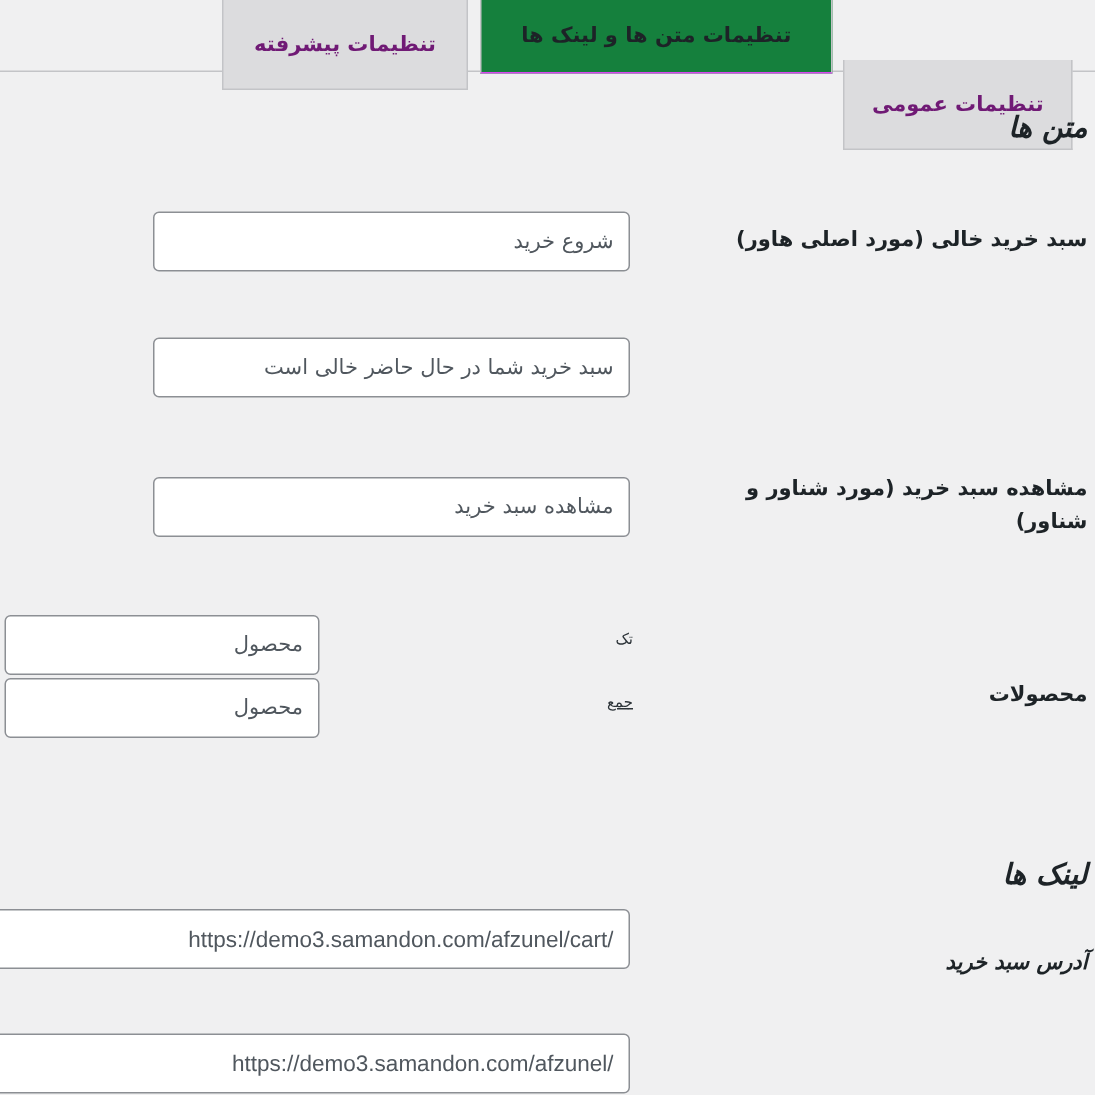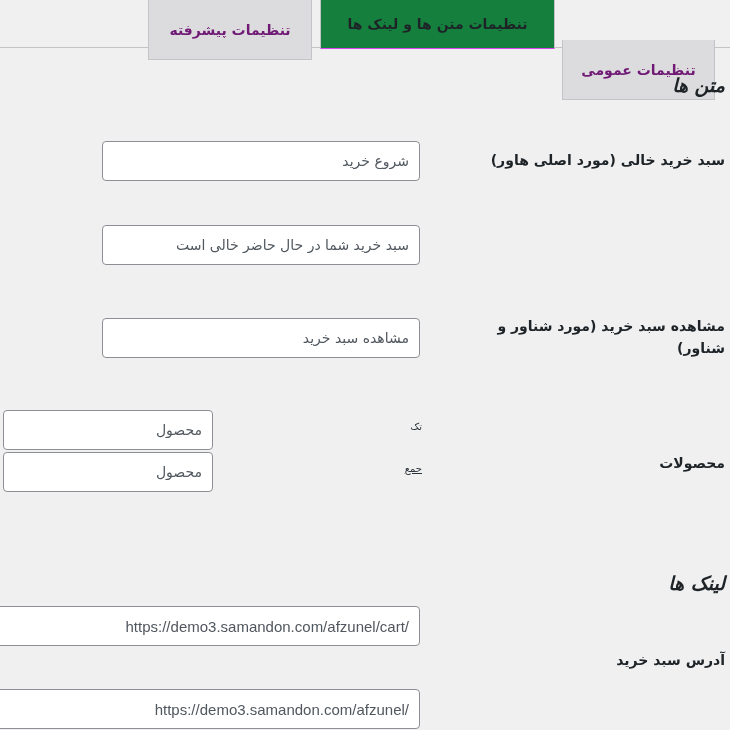--- a/index.html
+++ b/index.html
@@ -128,18 +128,18 @@
   <input class="text-input" style="top: 318px; left: 102px; width: 318px;" value="مشاهده سبد خرید">
 
   <div class="field-label" style="top:420px;margin-top:32px;">محصولات</div>
   <div class="sub-label" style="top:421px; right:308px;">تک</div>
   <input class="text-input" style="top: 410px; left: 3px; width: 210px;" value="محصول">
   <div class="sub-label" style="top:463px; right:308px;text-decoration:underline;">جمع</div>
   <input class="text-input" style="top: 452px; left: 3px; width: 210px;" value="محصول">
 
   <div class="section-title" style="top:536px;margin-top:36px;">لینک ها</div>
 
-  <div class="field-label" style="top:649px;">آدرس سبد خرید</div>
+  <div class="field-label" style="top:631px;font-style:italic;">آدرس سبد خرید</div>
   <input class="text-input ltr-url" style="top: 606px; left: -10px; width: 430px;" value="https://demo3.samandon.com/afzunel/cart/">
 
   <input class="text-input ltr-url" style="top: 689px; left: -10px; width: 430px;" value="https://demo3.samandon.com/afzunel/">
 
 </div>
 
 </body></html>

